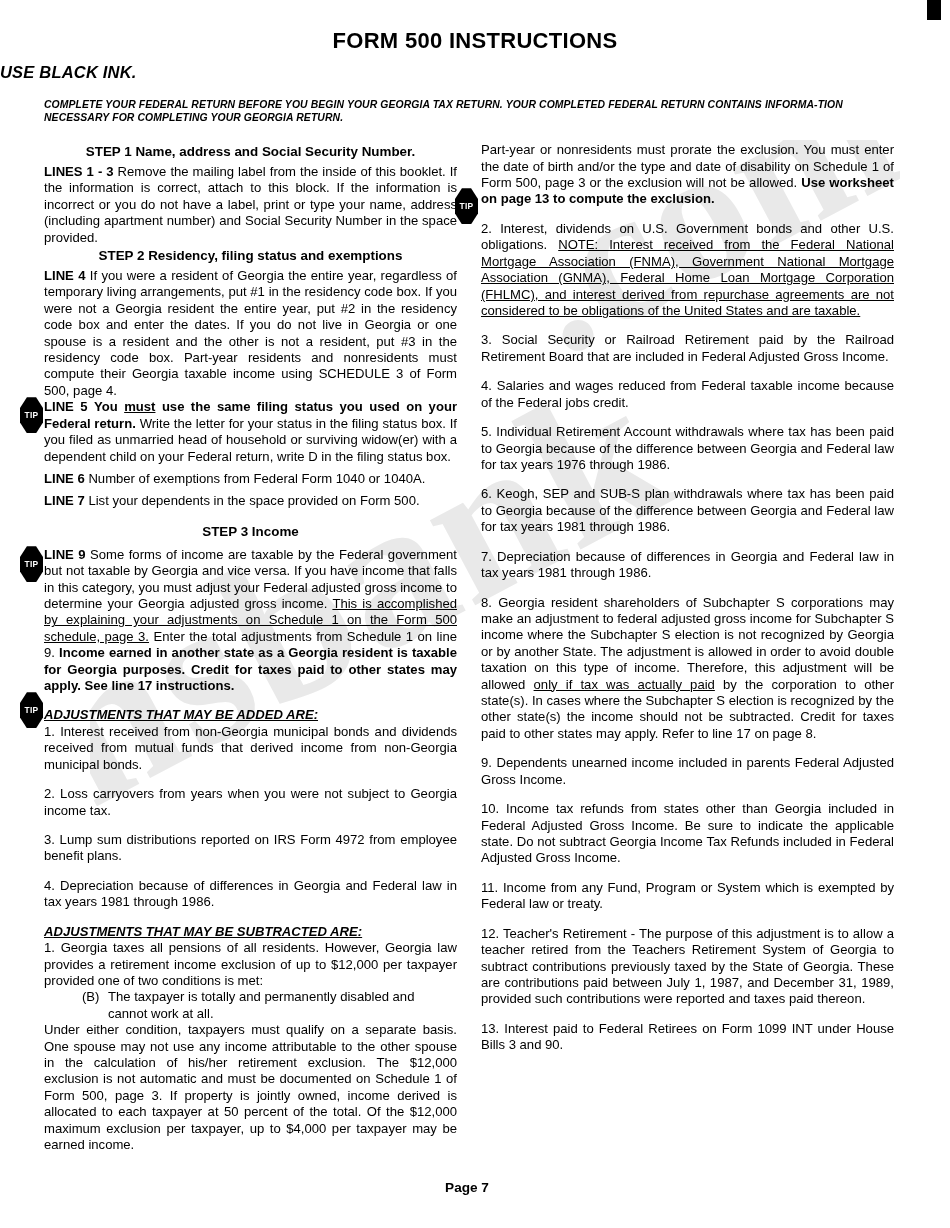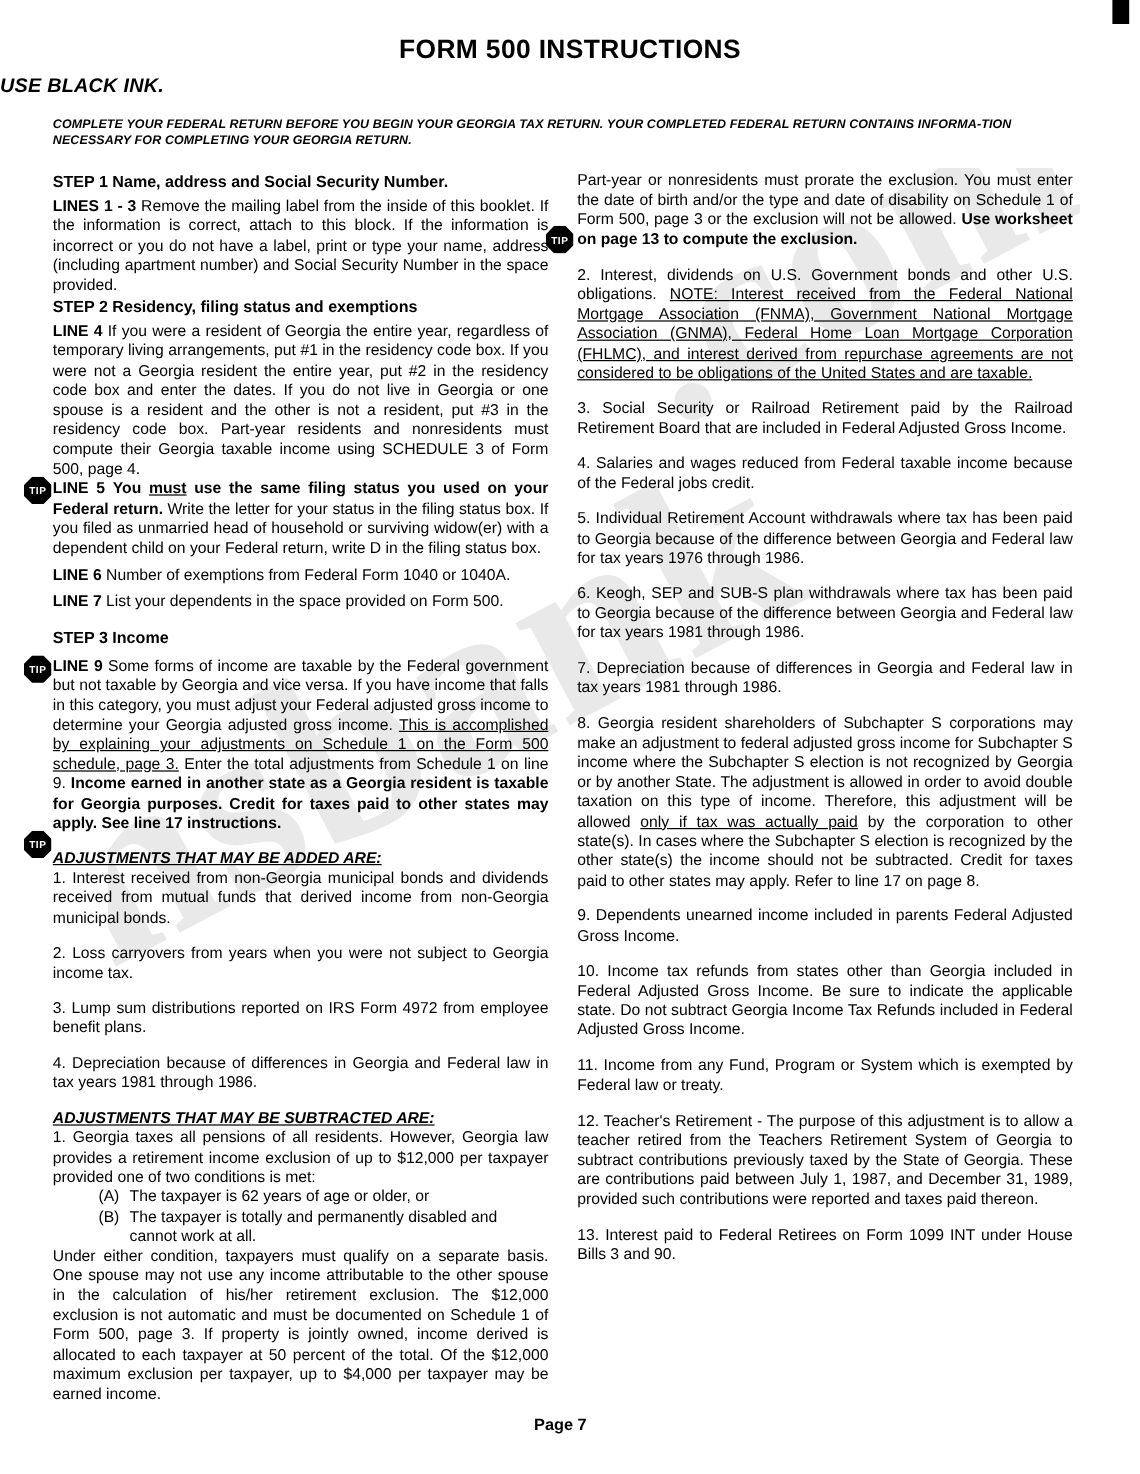--- a/index.html
+++ b/index.html
@@ -97,21 +97,21 @@
     margin: 18px 44px 0 44px;
     gap: 24px;
   }
   .col {
     width: 413px;
     font-size: 13.1px;
     line-height: 1.255;
   }
 
   .step-head {
-    text-align: left;
+    text-align: center;
     font-weight: bold;
     font-size: 13.4px;
     margin: 0 0 3px 0;
     padding-top: 2px;
   }
 
   p.para {
     margin: 0;
     text-align: justify;
     text-justify: inter-word;
@@ -137,21 +137,21 @@
     padding-left: 26px;
     text-align: left;
   }
   .sub-item .lbl { display: inline-block; width: 26px; text-indent: 0; }
 
   
   .tip-badge {
     position: absolute;
     z-index: 5;
     width: 23px;
-    height: 23px;
+    height: 36px;
     background: #000000;
     color: #ffffff;
     border-radius: 5px;
     clip-path: polygon(30% 0%, 70% 0%, 100% 30%, 100% 70%, 70% 100%, 30% 100%, 0% 70%, 0% 30%);
     font-size: 8.4px;
     font-weight: bold;
     letter-spacing: 0.4px;
     display: flex;
     align-items: center;
     justify-content: center;
@@ -219,21 +219,20 @@
 
       <p class="para">1. Interest received from non-Georgia municipal bonds and dividends received from mutual funds that derived income from non-Georgia municipal bonds.</p>
       <p class="para gap">2. Loss carryovers from years when you were not subject to Georgia income tax.</p>
       <p class="para gap">3. Lump sum distributions reported on IRS Form 4972 from employee benefit plans.</p>
       <p class="para gap">4. Depreciation because of differences in Georgia and Federal law in tax years 1981 through 1986.</p>
 
       <p class="para gap left"><span class="hdr-ul">ADJUSTMENTS THAT MAY BE SUBTRACTED ARE:</span></p>
 
       <p class="para">1. Georgia taxes all pensions of all residents. However, Georgia law provides a retirement income exclusion of up to $12,000 per taxpayer provided one of two conditions is met:</p>
 
-      <p class="sub-item"><span class="lbl">(A)</span><span>The taxpayer is 62 years of age or older, or</span></p>
       <p class="sub-item"><span class="lbl">(B)</span><span>The taxpayer is totally and permanently disabled and cannot work at all.</span></p>
 
       <p class="para">Under either condition, taxpayers must qualify on a separate basis. One spouse may not use any income attributable to the other spouse in the calculation of his/her retirement exclusion. The $12,000 exclusion is not automatic and must be documented on Schedule 1 of Form 500, page 3. If property is jointly owned, income derived is allocated to each taxpayer at 50 percent of the total. Of the $12,000 maximum exclusion per taxpayer, up to $4,000 per taxpayer may be earned income.</p>
     </div>
 
     <div class="col" style="position:relative;">
 
       <div class="tip-badge" style="left:-26px; top:46px;">TIP</div>
 
       <p class="para"><span>Part-year or nonresidents must prorate the exclusion. You must enter the date of birth and/or the type and date of disability on Schedule 1 of Form 500, page 3 or the exclusion will not be allowed. </span><span class="b">Use worksheet on page 13 to compute the exclusion.</span></p>

